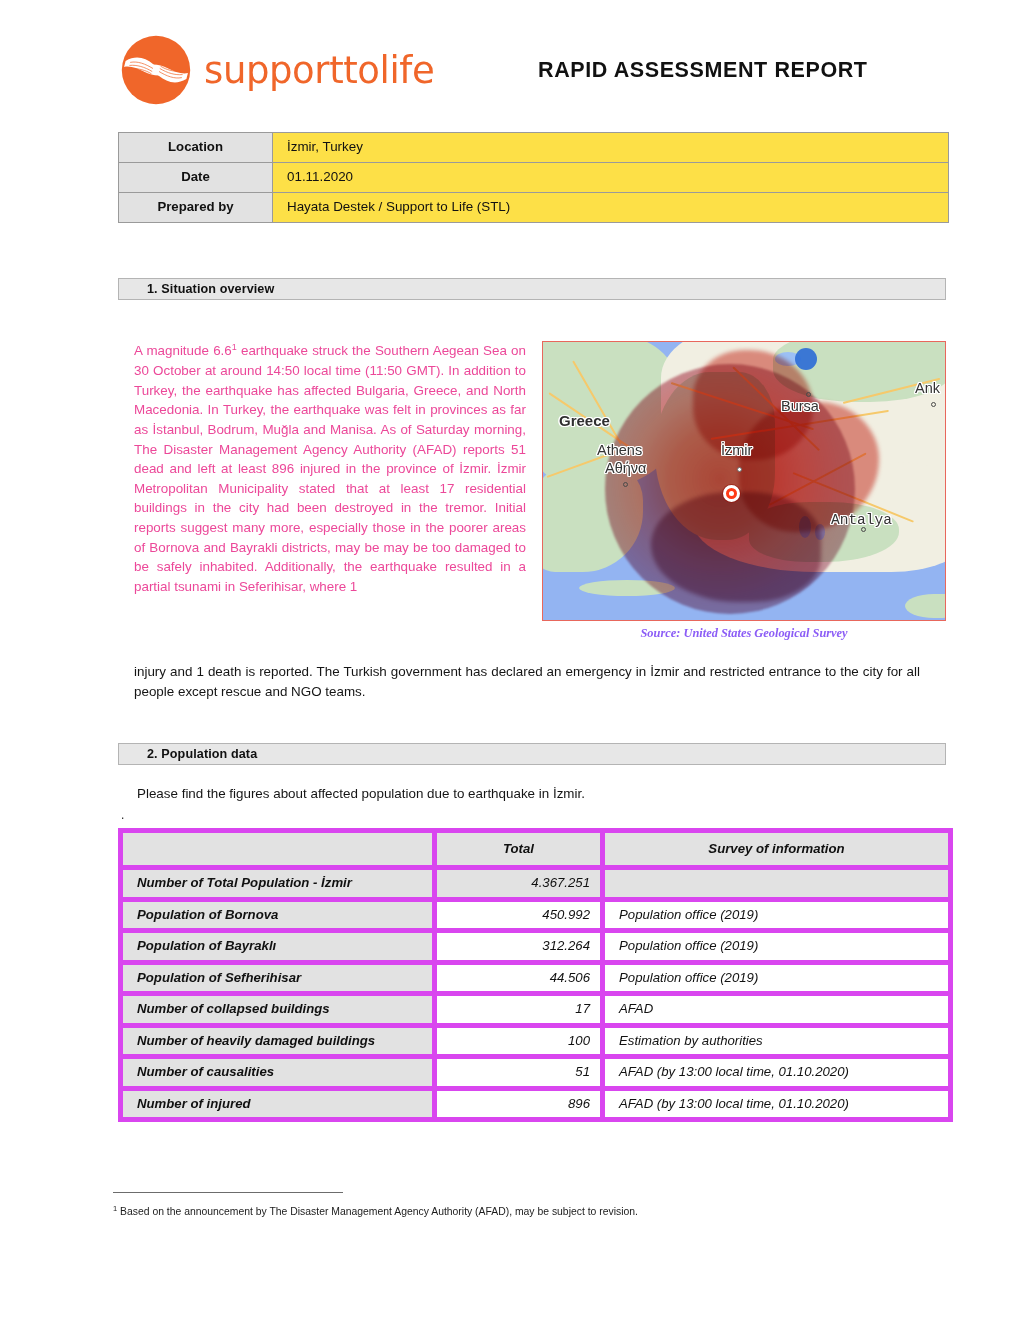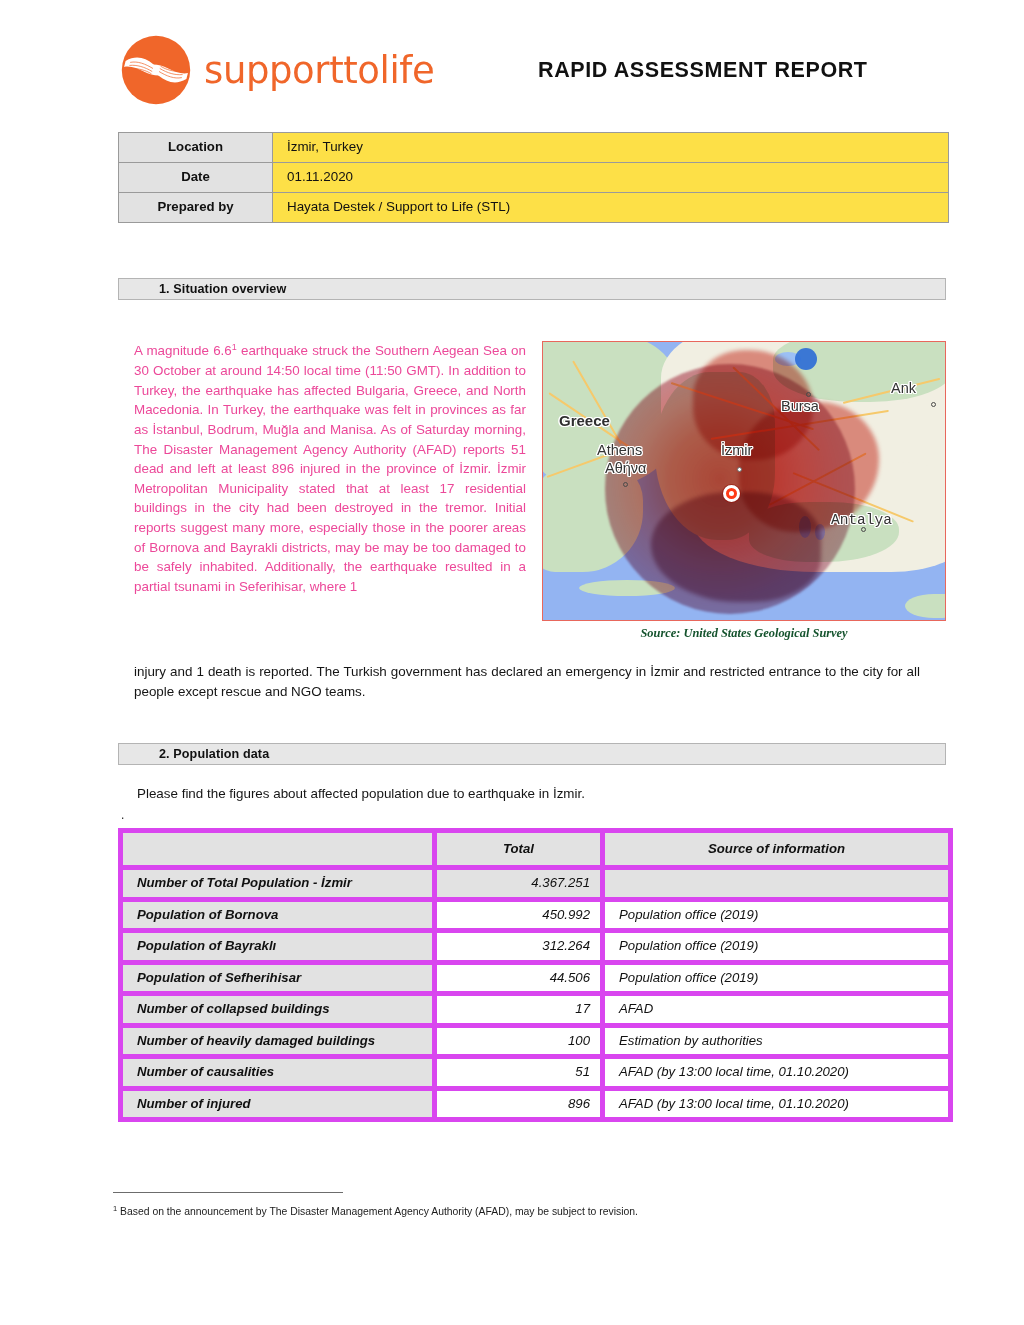--- a/index.html
+++ b/index.html
@@ -105,21 +105,21 @@
     height: 22px;
     background: #e7e7e7;
     border: 1px solid #b4b4b4;
     box-sizing: border-box;
     display: flex;
     align-items: center;
   }
   .section-bar span {
     font-size: 12.6px;
     font-weight: bold;
-    padding-left: 40px;
+    padding-left: 28px;
     color: #111;
     letter-spacing: 0.1px;
   }
   #section-1 { top: 278px; }
   #section-2 { top: 743px; }
 
   
   .body-col {
     position: absolute;
     left: 134px;
@@ -271,21 +271,21 @@
   .fig-caption {
     position: absolute;
     left: 542px;
     top: 626px;
     width: 404px;
     text-align: center;
     font-family: "Liberation Serif", serif;
     font-style: italic;
     font-weight: bold;
     font-size: 12.4px;
-    color: #14532d;
+    color: #8b5cf6;
   }
 
   
   #pop-table {
     left: 118px;
     top: 828px;
     width: 830px;
     font-size: 13.2px;
   }
   #pop-table td { border: 5px solid #d946ef; font-style: italic; }
@@ -436,21 +436,21 @@
       <div class="city-dot hollow" style="left:318px; top:185px;"></div>
       <div class="city-dot hollow" style="left:388px; top:60px;"></div>
       <div class="city-dot hollow" style="left:80px; top:140px;"></div>
 
       <div class="map-label lbl-country" style="left:16px;  top:70px;">Greece</div>
       <div class="map-label lbl-city" style="left:54px;  top:100px;">Athens</div>
       <div class="map-label lbl-city" style="left:62px;  top:118px;">Αθήνα</div>
       <div class="map-label lbl-city" style="left:238px; top:56px;">Bursa</div>
       <div class="map-label lbl-city" style="left:178px; top:100px;">İzmir</div>
       <div class="map-label lbl-city" style="left:288px; top:170px;font-family:Liberation Mono, monospace;">Antalya</div>
-      <div class="map-label lbl-city" style="left:348px; top:38px;">Ank</div>
+      <div class="map-label lbl-city" style="left:372px; top:38px;">Ank</div>
       <div class="map-label lbl-city-sm" style="left:382px; top:252px;">Cy</div>
     </div>
   </div>
 
   <div class="fig-caption">Source: United States Geological Survey</div>
 
   <div class="section-bar" id="section-2">
     <span>2. Population data</span>
   </div>
 
@@ -460,21 +460,21 @@
   <table class="doc-table" id="pop-table">
     <colgroup>
       <col class="col-name" style="width:314px">
       <col class="col-total" style="width:168px">
       <col class="col-src" style="width:348px">
     </colgroup>
     <tbody>
         <tr>
           <td class="hdr blank"></td>
           <td class="hdr">Total</td>
-          <td class="hdr">Source of information</td>
+          <td class="hdr">Survey of information</td>
         </tr>
         <tr class="shaded">
           <td class="rowlabel">Number of Total Population - İzmir</td>
           <td class="num">4.367.251</td>
           <td class="src"></td>
         </tr>
         <tr>
           <td class="rowlabel">Population of Bornova</td>
           <td class="num">450.992</td>
           <td class="src">Population office (2019)</td>

